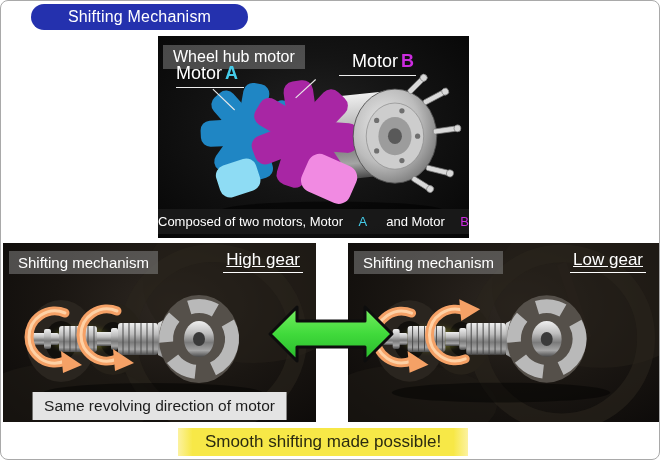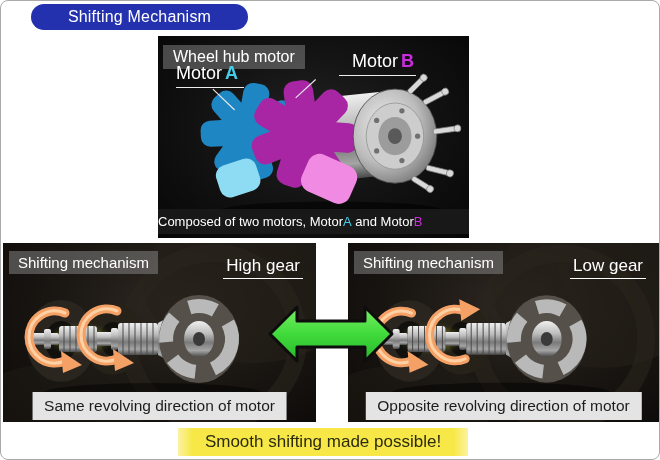--- a/index.html
+++ b/index.html
@@ -16,31 +16,31 @@
     background:radial-gradient(ellipse at 50% 45%, #232323 0%, #141414 45%, #060606 100%);}
   .top-label{left:5px;top:9px;z-index:3;background:rgba(150,150,150,.45);color:#fff;
     font-size:16px;padding:3px 10px;}
   .motor-tag{z-index:3;color:#fff;font-size:18px;border-bottom:1px solid #eee;padding:0 6px 3px 0;}
   .motor-tag .ltr{margin-left:3px;font-weight:bold;}
   .tag-a{left:18px;top:27px;}
   .tag-b{left:181px;top:15px;padding-left:13px;padding-right:2px;}
   .cyan{color:#45cbe8;}
   .magenta{color:#cc2ce0;}
   .top-caption{left:0;right:0;bottom:4px;height:25px;z-index:3;background:rgba(26,26,26,.93);
-    color:#fff;font-size:13px;display:flex;align-items:center;justify-content:flex-start;white-space:pre;}
+    color:#fff;font-size:13px;display:flex;align-items:center;justify-content:space-between;white-space:pre;}
 
   
   .gear-panel{top:242px;height:179px;overflow:hidden;
     background:radial-gradient(ellipse at 55% 35%, #2e2822 0%, #1a1612 50%, #0b0908 100%);}
   .panel-left{left:2px;width:313px;}
   .panel-right{left:347px;width:311px;}
   .panel-label{left:6px;top:8px;z-index:3;background:rgba(140,140,140,.5);color:#fff;
     font-size:15px;padding:3px 9px;}
-  .gear-name{top:13px;right:13px;z-index:3;color:#fff;font-size:17px;
-    border-bottom:1.5px solid #fff;padding:0 3px 2px 3px;}
+  .gear-name{top:7px;right:13px;z-index:3;color:#fff;font-size:17px;
+    border-bottom:1.5px solid #fff;padding:0 3px 2px 3px;text-decoration:underline;}
   .panel-caption{bottom:2px;left:50%;transform:translateX(-50%);z-index:3;height:28px;
     background:#e4e4e4;color:#1c1c1c;font-size:15.5px;display:flex;align-items:center;
     justify-content:center;padding:0 12px;white-space:nowrap;}
 
   
   .swap-arrow{left:266px;top:301px;width:128px;height:64px;z-index:4;}
 
   
   .banner{left:177px;top:427px;width:290px;height:28px;z-index:2;
     background:linear-gradient(90deg,#fcf2a0 0%,#f7e847 5%,#f7e847 95%,#fcf2a0 100%);
@@ -266,21 +266,20 @@
         <path d="M64 70 A26 26 0 1 0 64 118" fill="none" stroke="#f5a166" stroke-width="9" stroke-linecap="round"></path>
         <path d="M64 70 A26 26 0 1 0 64 118" fill="none" stroke="#ffd9b0" stroke-width="3" stroke-linecap="round" opacity="0.85"></path>
         <polygon points="60,108 62,130 81,122" fill="#f5a166"></polygon>
         <path d="M118 68 A26 26 0 1 0 118 116" fill="none" stroke="#f5a166" stroke-width="9" stroke-linecap="round"></path>
         <path d="M118 68 A26 26 0 1 0 118 116" fill="none" stroke="#ffd9b0" stroke-width="3" stroke-linecap="round" opacity="0.85"></path>
         <polygon points="114,78 112,56 133,66" fill="#f5a166"></polygon>
       </g>
     </svg>
     <div class="abs panel-label">Shifting mechanism</div>
     <div class="abs gear-name">Low gear</div>
-    <div class="abs panel-caption">Opposite revolving direction of motor</div>
   </div>
 
   <svg class="abs swap-arrow" viewBox="0 0 128 64">
     <path d="M3 32 L30 5 L30 19 L98 19 L98 5 L125 32 L98 59 L98 45 L30 45 L30 59 Z" fill="url(#greenG)" stroke="#0d0d0d" stroke-width="3" stroke-linejoin="round"></path>
   </svg>
 
   <div class="abs banner">Smooth shifting made possible!</div>
 
 </div>
 

